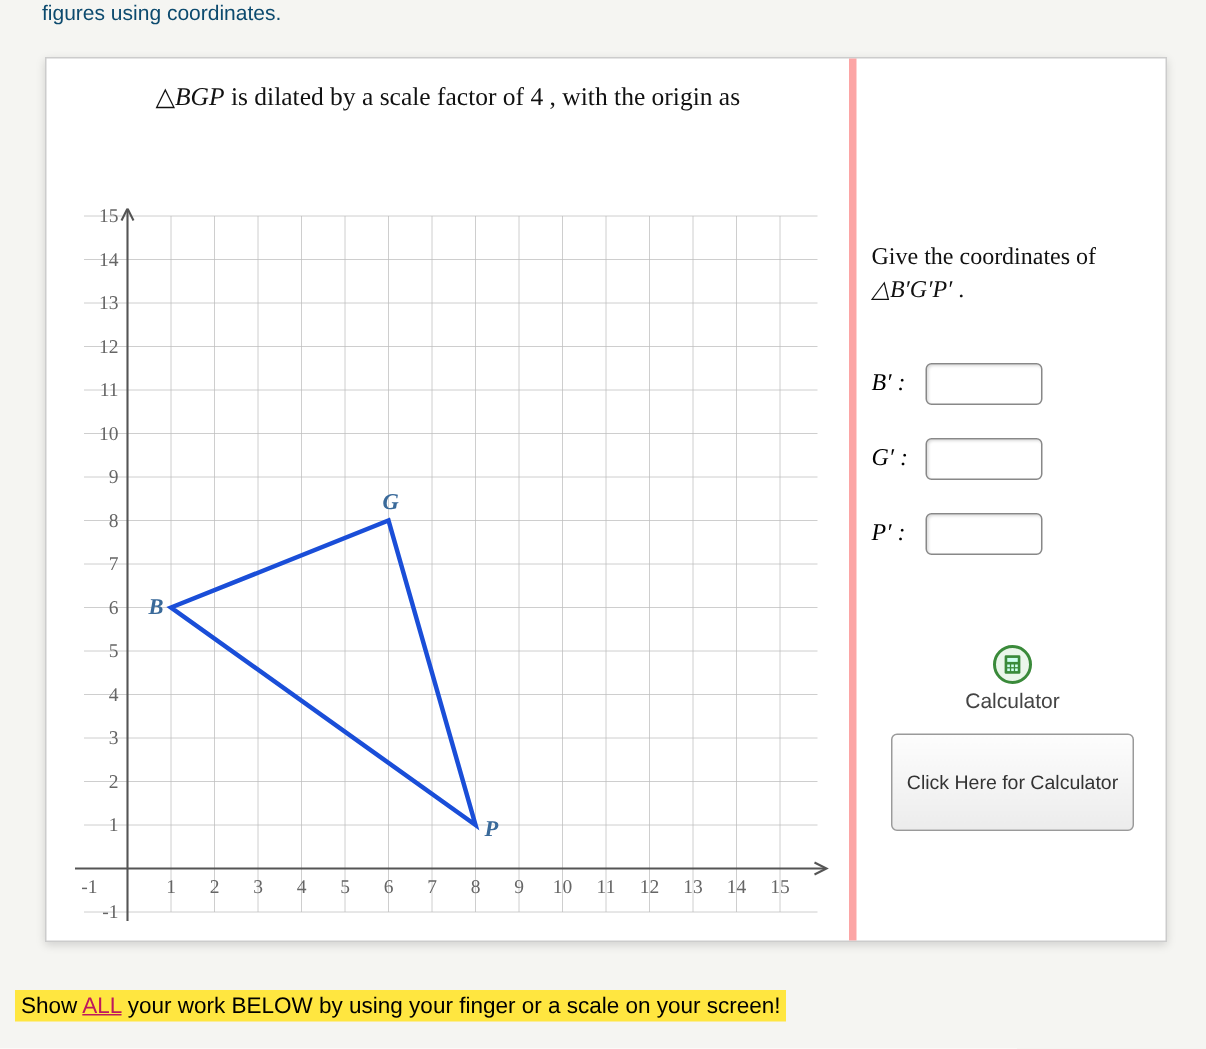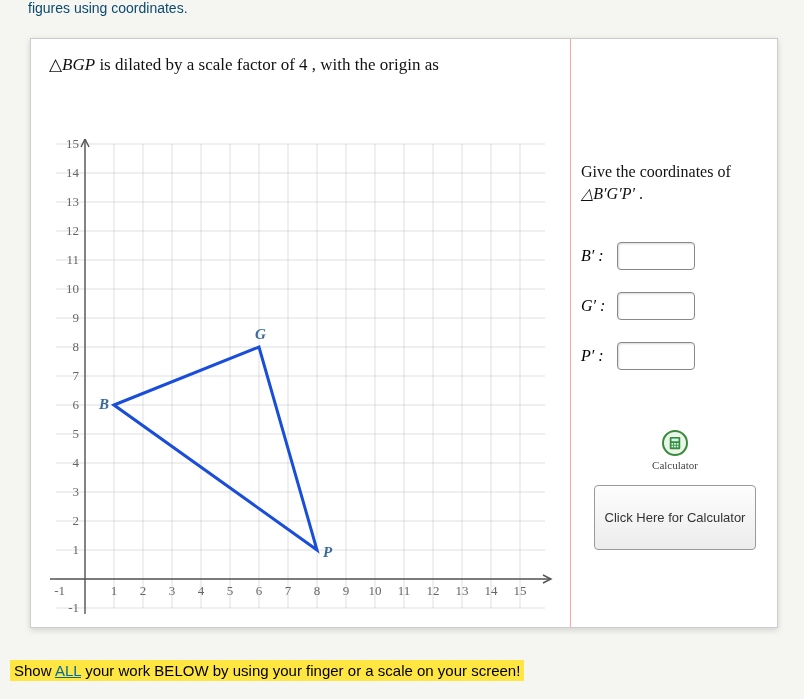--- a/index.html
+++ b/index.html
@@ -26,21 +26,22 @@
     height: 590px;
     background: #fff;
     border: 1px solid #ccc;
     box-shadow: 0 2px 6px rgba(0,0,0,0.15);
   }
   .left-col {
     position: absolute;
     left: 0; top: 0;
     width: 540px;
     height: 588px;
-    border-right: 1px solid #fca5a5;
+    border-right: 5px solid #fca5a5;
+    text-align: center;
   }
   .right-col {
     position: absolute;
     left: 540px; top: 12px;
     width: 208px;
     height: 588px;
     padding: 12px 10px;
   }
   .problem-text {
     padding: 14px 18px 6px 18px;
@@ -98,23 +99,23 @@
     align-items: center;
     justify-content: center;
     width: 26px; height: 26px;
     border: 2px solid #3a8a3a;
     border-radius: 50%;
     background: #eaf6ea;
     cursor: pointer;
   }
   .calc-icon svg { width: 14px; height: 14px; }
   .calc-caption {
-    font-size: 11px;
+    font-size: 14px;
     color: #444;
-    font-family: Liberation Serif, serif;
+    font-family: Liberation Sans, sans-serif;
     margin-top: 3px;
   }
   .calc-btn {
     margin-top: 14px;
     display: inline-block;
     padding: 24px 10px;
     border: 1px solid #9a9a9a;
     border-radius: 4px;
     background: linear-gradient(#fdfdfd,#ececec);
     font-family: Arial, sans-serif;
@@ -125,21 +126,21 @@
   .footer-note {
     position: absolute;
     left: 10px;
     top: 660px;
     font-family: Arial, sans-serif;
     font-size: 15px;
     color: #000;
     background: #ffe640;
     padding: 2px 4px;
   }
-  .footer-note .red { color: #0369a1; text-decoration: underline; }
+  .footer-note .red { color: #be185d; text-decoration: underline; }
 </style>
 </head>
 <body>
 
 <div class="top-fragment">figures using coordinates.</div>
 
 <div class="main-panel">
 
   <div class="left-col">
     <div class="problem-text">

